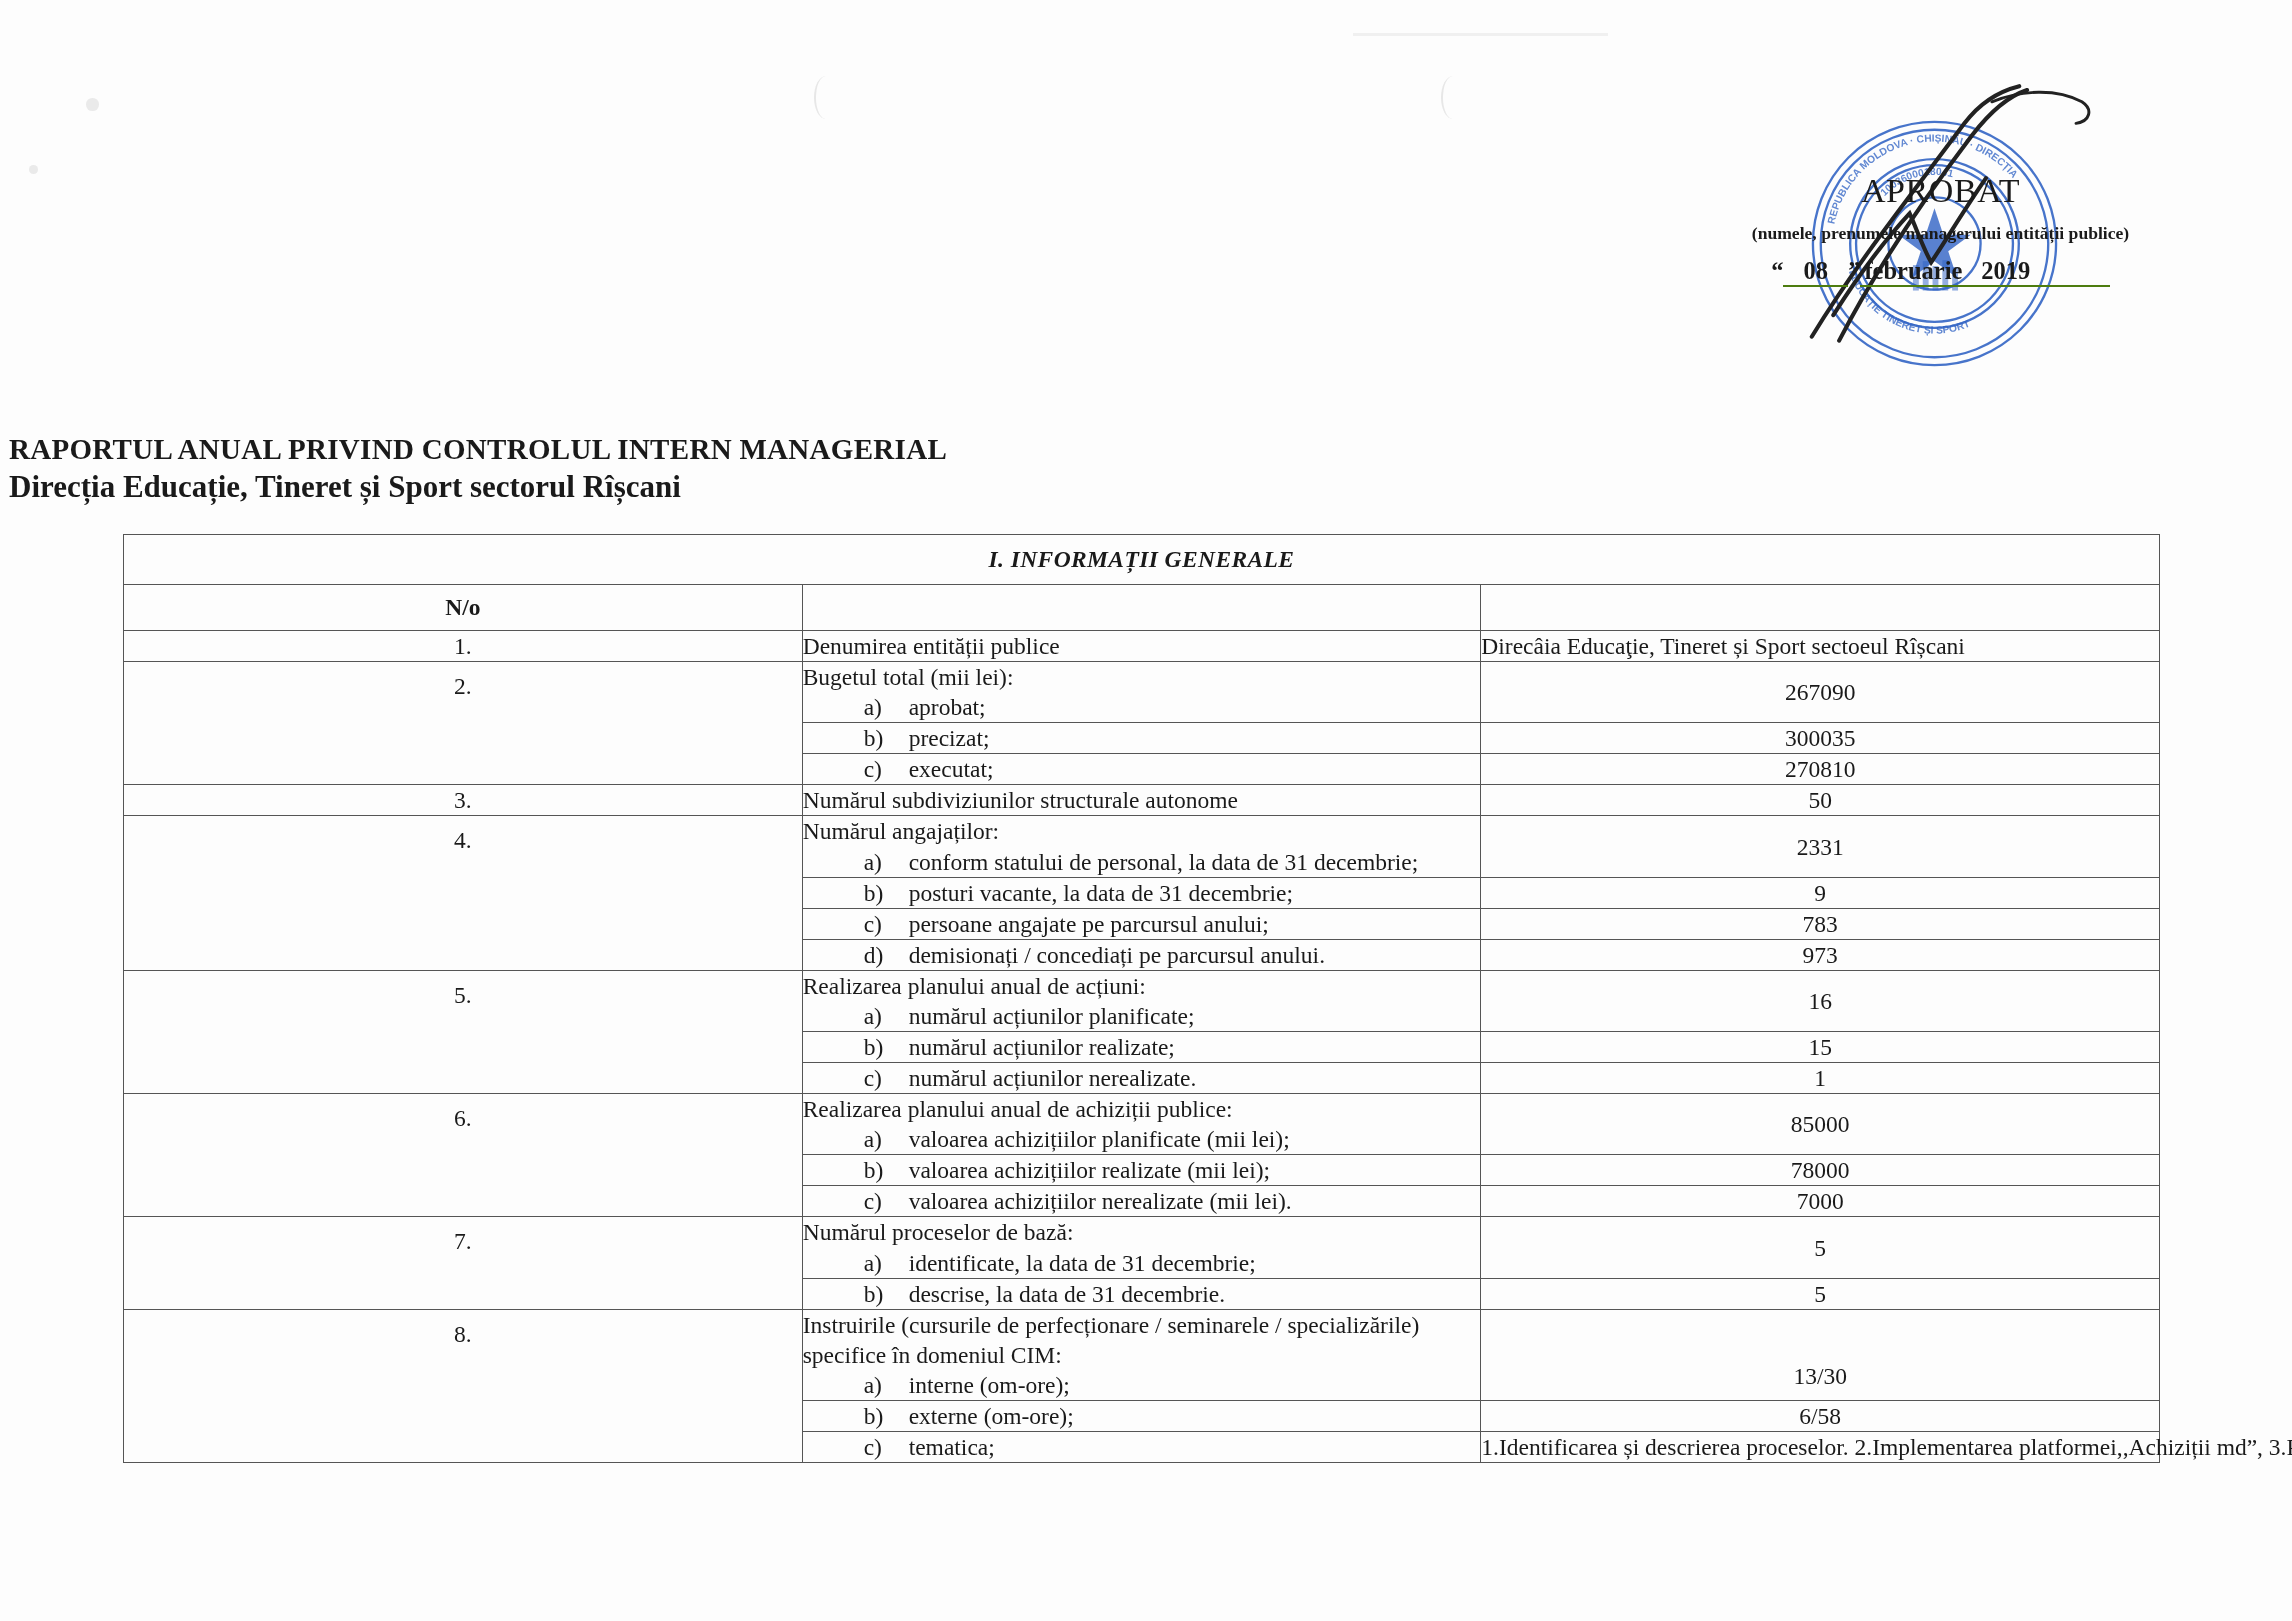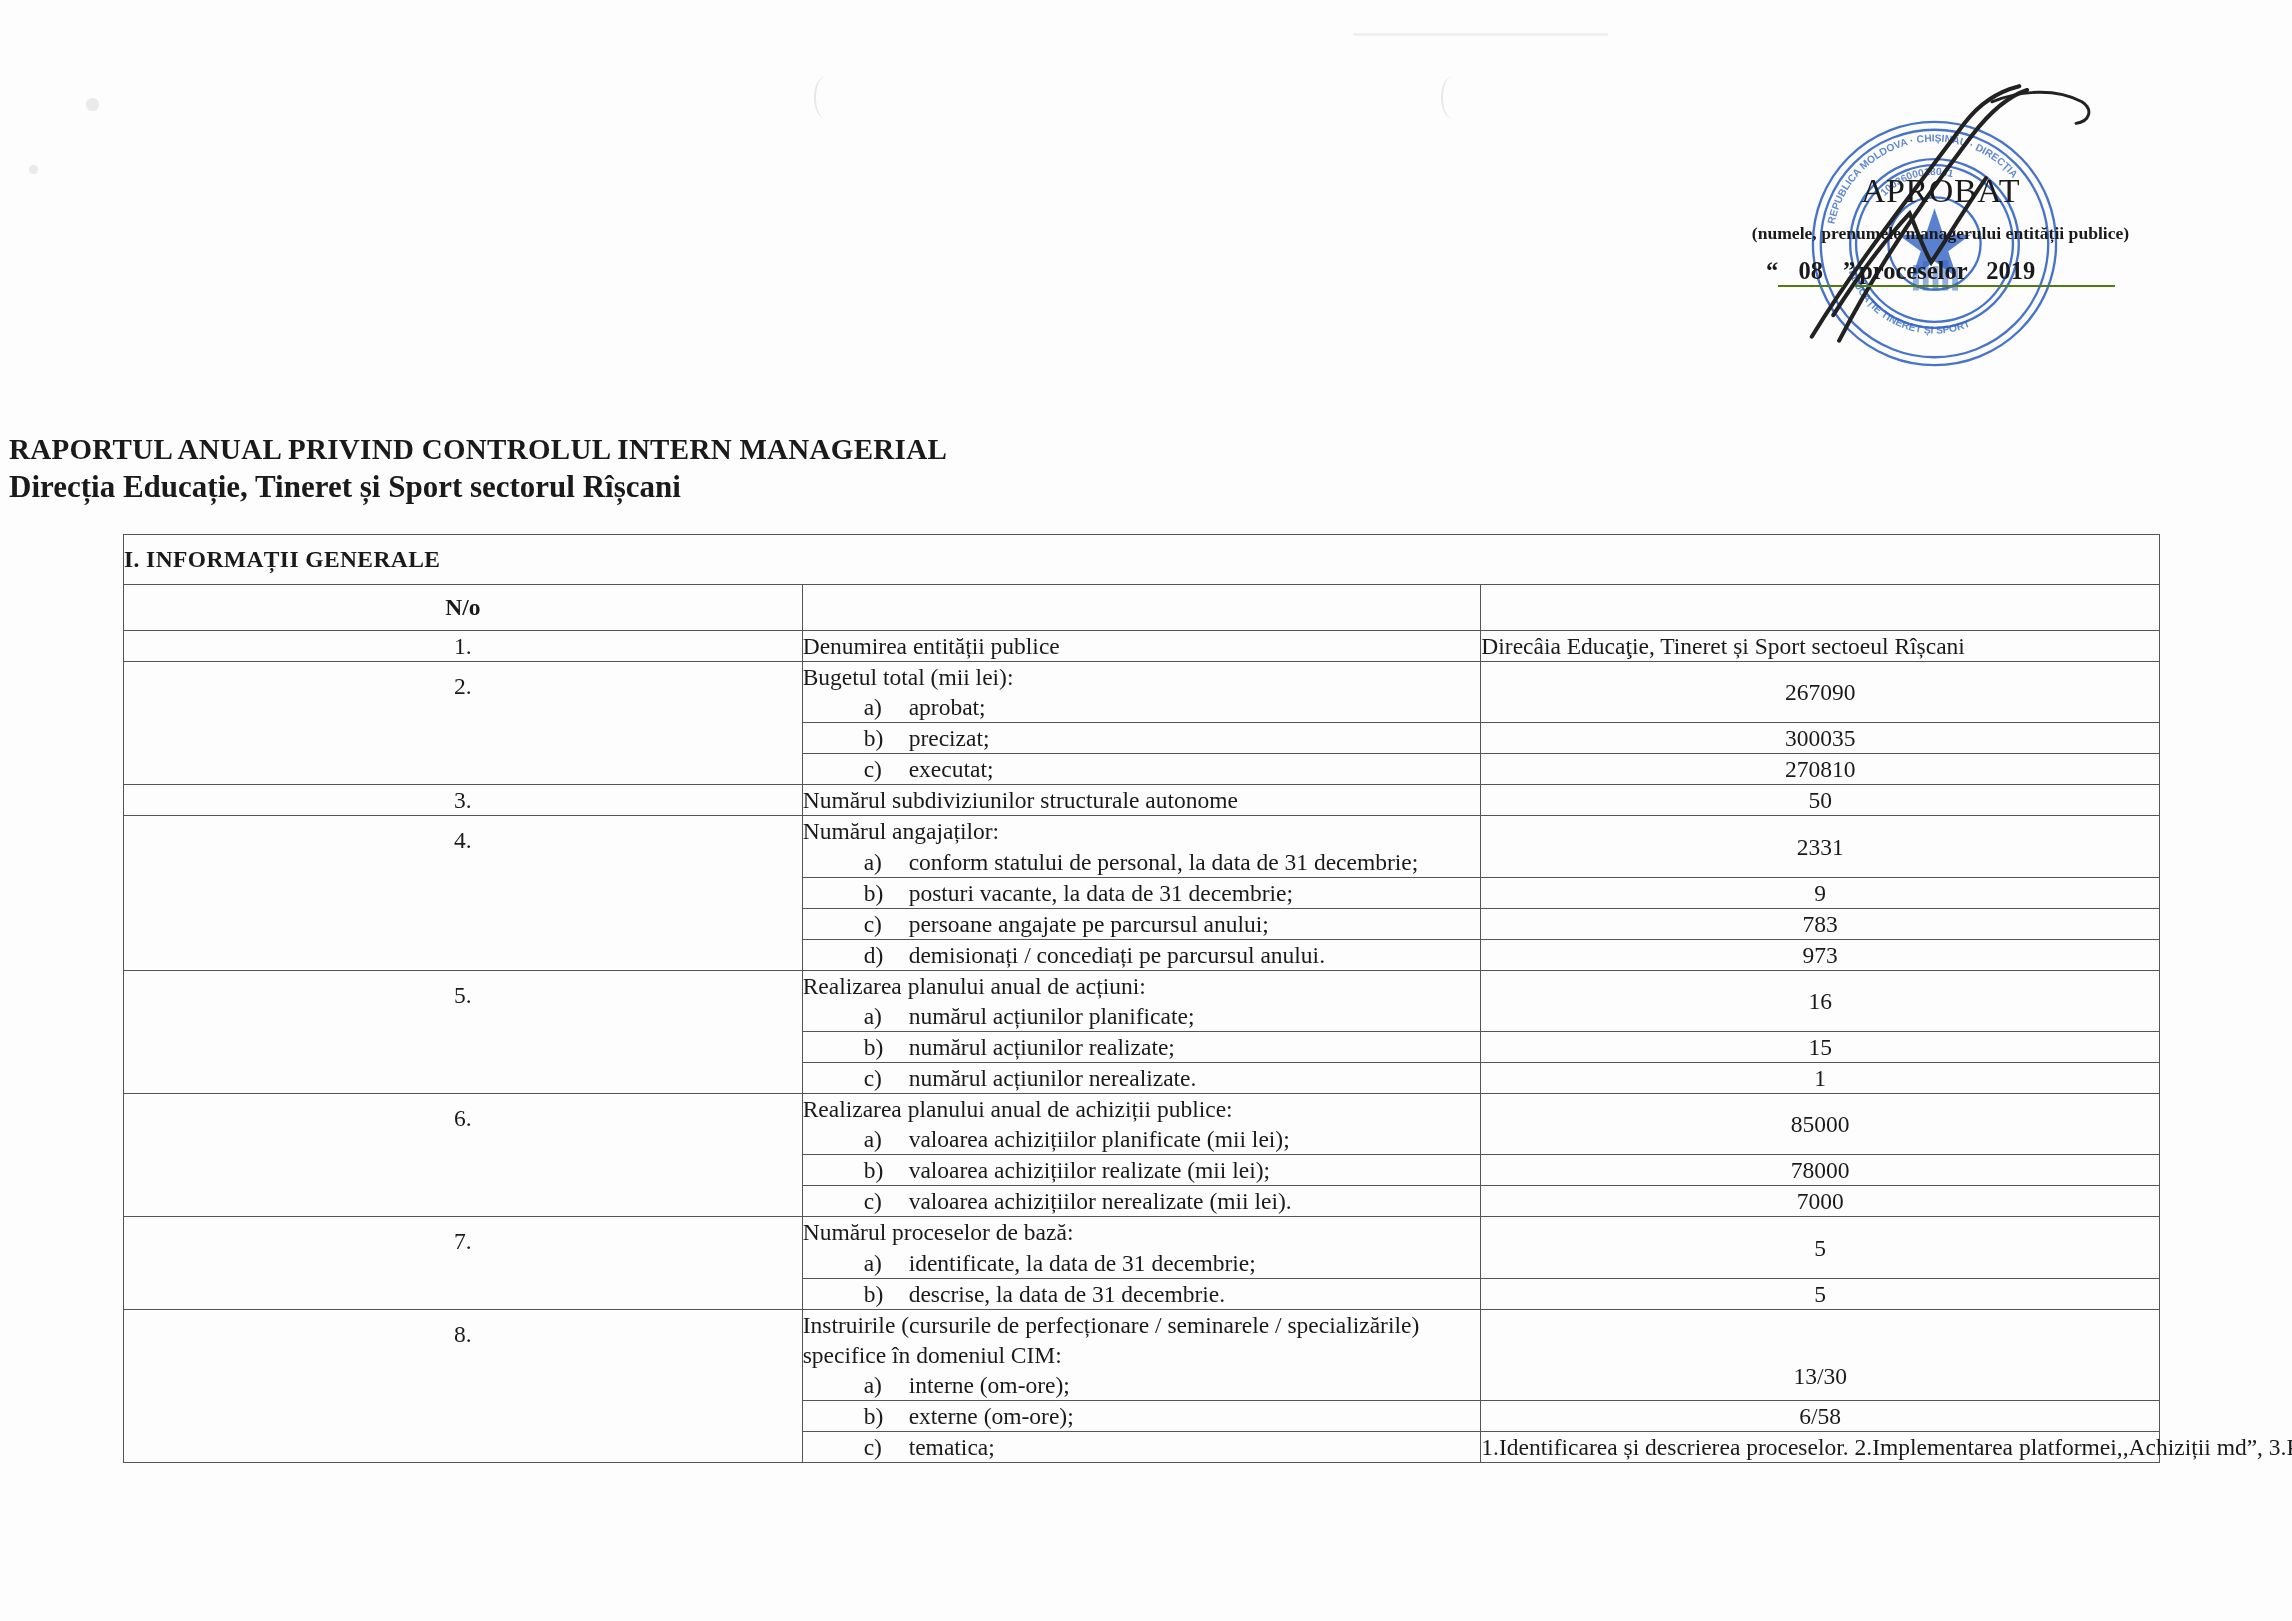--- a/index.html
+++ b/index.html
@@ -137,25 +137,26 @@
     padding: 0;
     vertical-align: middle;
     font-size: 23.5px;
     line-height: 1.28;
   }
   .c-no   { width: 91px;  text-align: center; }
   .c-desc { width: 808px; }
   .c-val  { width: 1138px; text-align: center; }
 
   .section-head {
-    text-align: left;
+    text-align: center;
     font-weight: bold;
     font-size: 26.5px;
     letter-spacing: 0.4px;
     height: 49px;
+    font-style: italic;
   }
   .colhead {
     font-weight: bold;
     font-size: 25.5px;
     height: 45px;
   }
 
   .cell-pad    { padding: 6.9px 9.8px 6.9px 15.7px; }
   .cell-pad-no { padding: 6.9px 3.9px; }
   .cell-pad-val{ padding: 6.9px 11.8px; }
@@ -233,21 +234,21 @@
     </g>
     <g fill="none" stroke="#222222" stroke-width="3" stroke-linecap="round">
       <path d="M196 18 C 226 6, 262 4, 288 18 C 300 26, 296 38, 282 40"></path>
     </g>
   </svg>
 
   <div id="approval">
     <div class="aprobat">APROBAT</div>
     <div class="caption">(numele, prenumele managerului entității publice)</div>
     <div class="dateline">
-      <span>“</span><span class="fill">08</span><span>”</span><span class="fill wide">proceselor</span><span class="fill wide">2019</span><span class="fill">&nbsp;</span>
+      <span>“</span><span class="fill">08</span><span>”</span><span class="fill wide">februarie</span><span class="fill wide">2019</span><span class="fill">&nbsp;</span>
     </div>
   </div>
 
   <div id="doc-title">
     <div class="line1">RAPORTUL ANUAL PRIVIND CONTROLUL INTERN MANAGERIAL</div>
     <div class="line2">Direcția Educație, Tineret și Sport sectorul Rîșcani</div>
   </div>
 
   <table id="report-table">
     <tbody>

